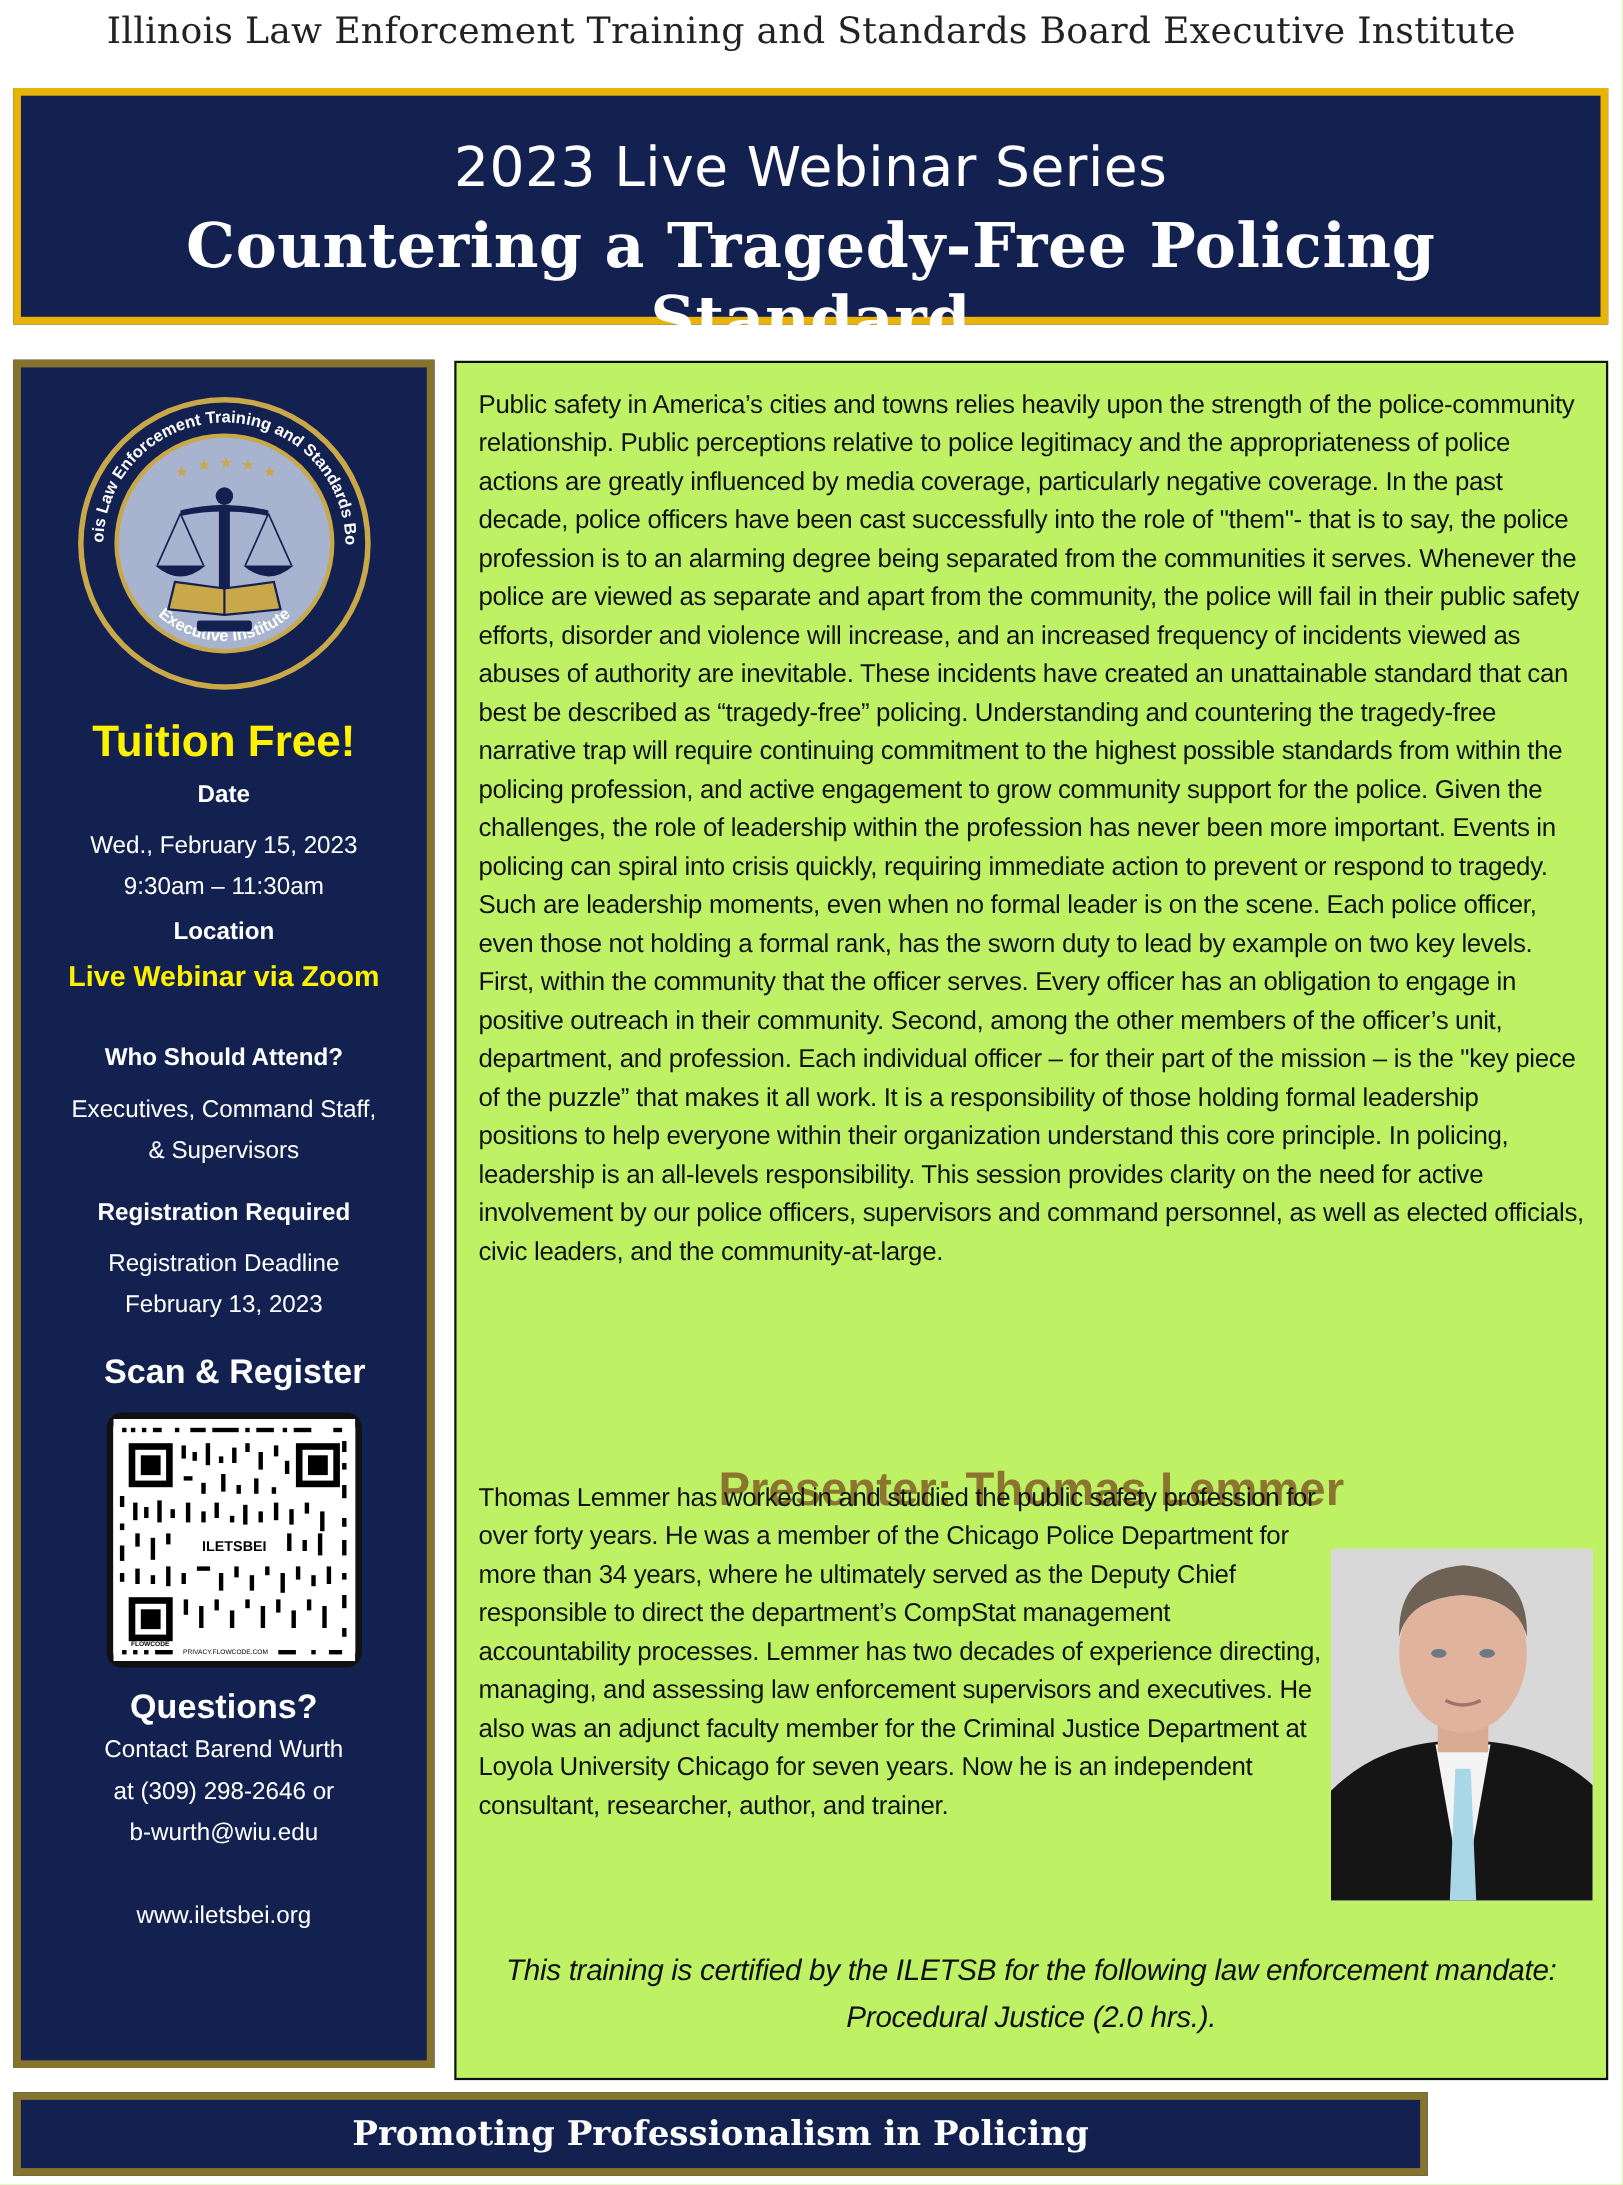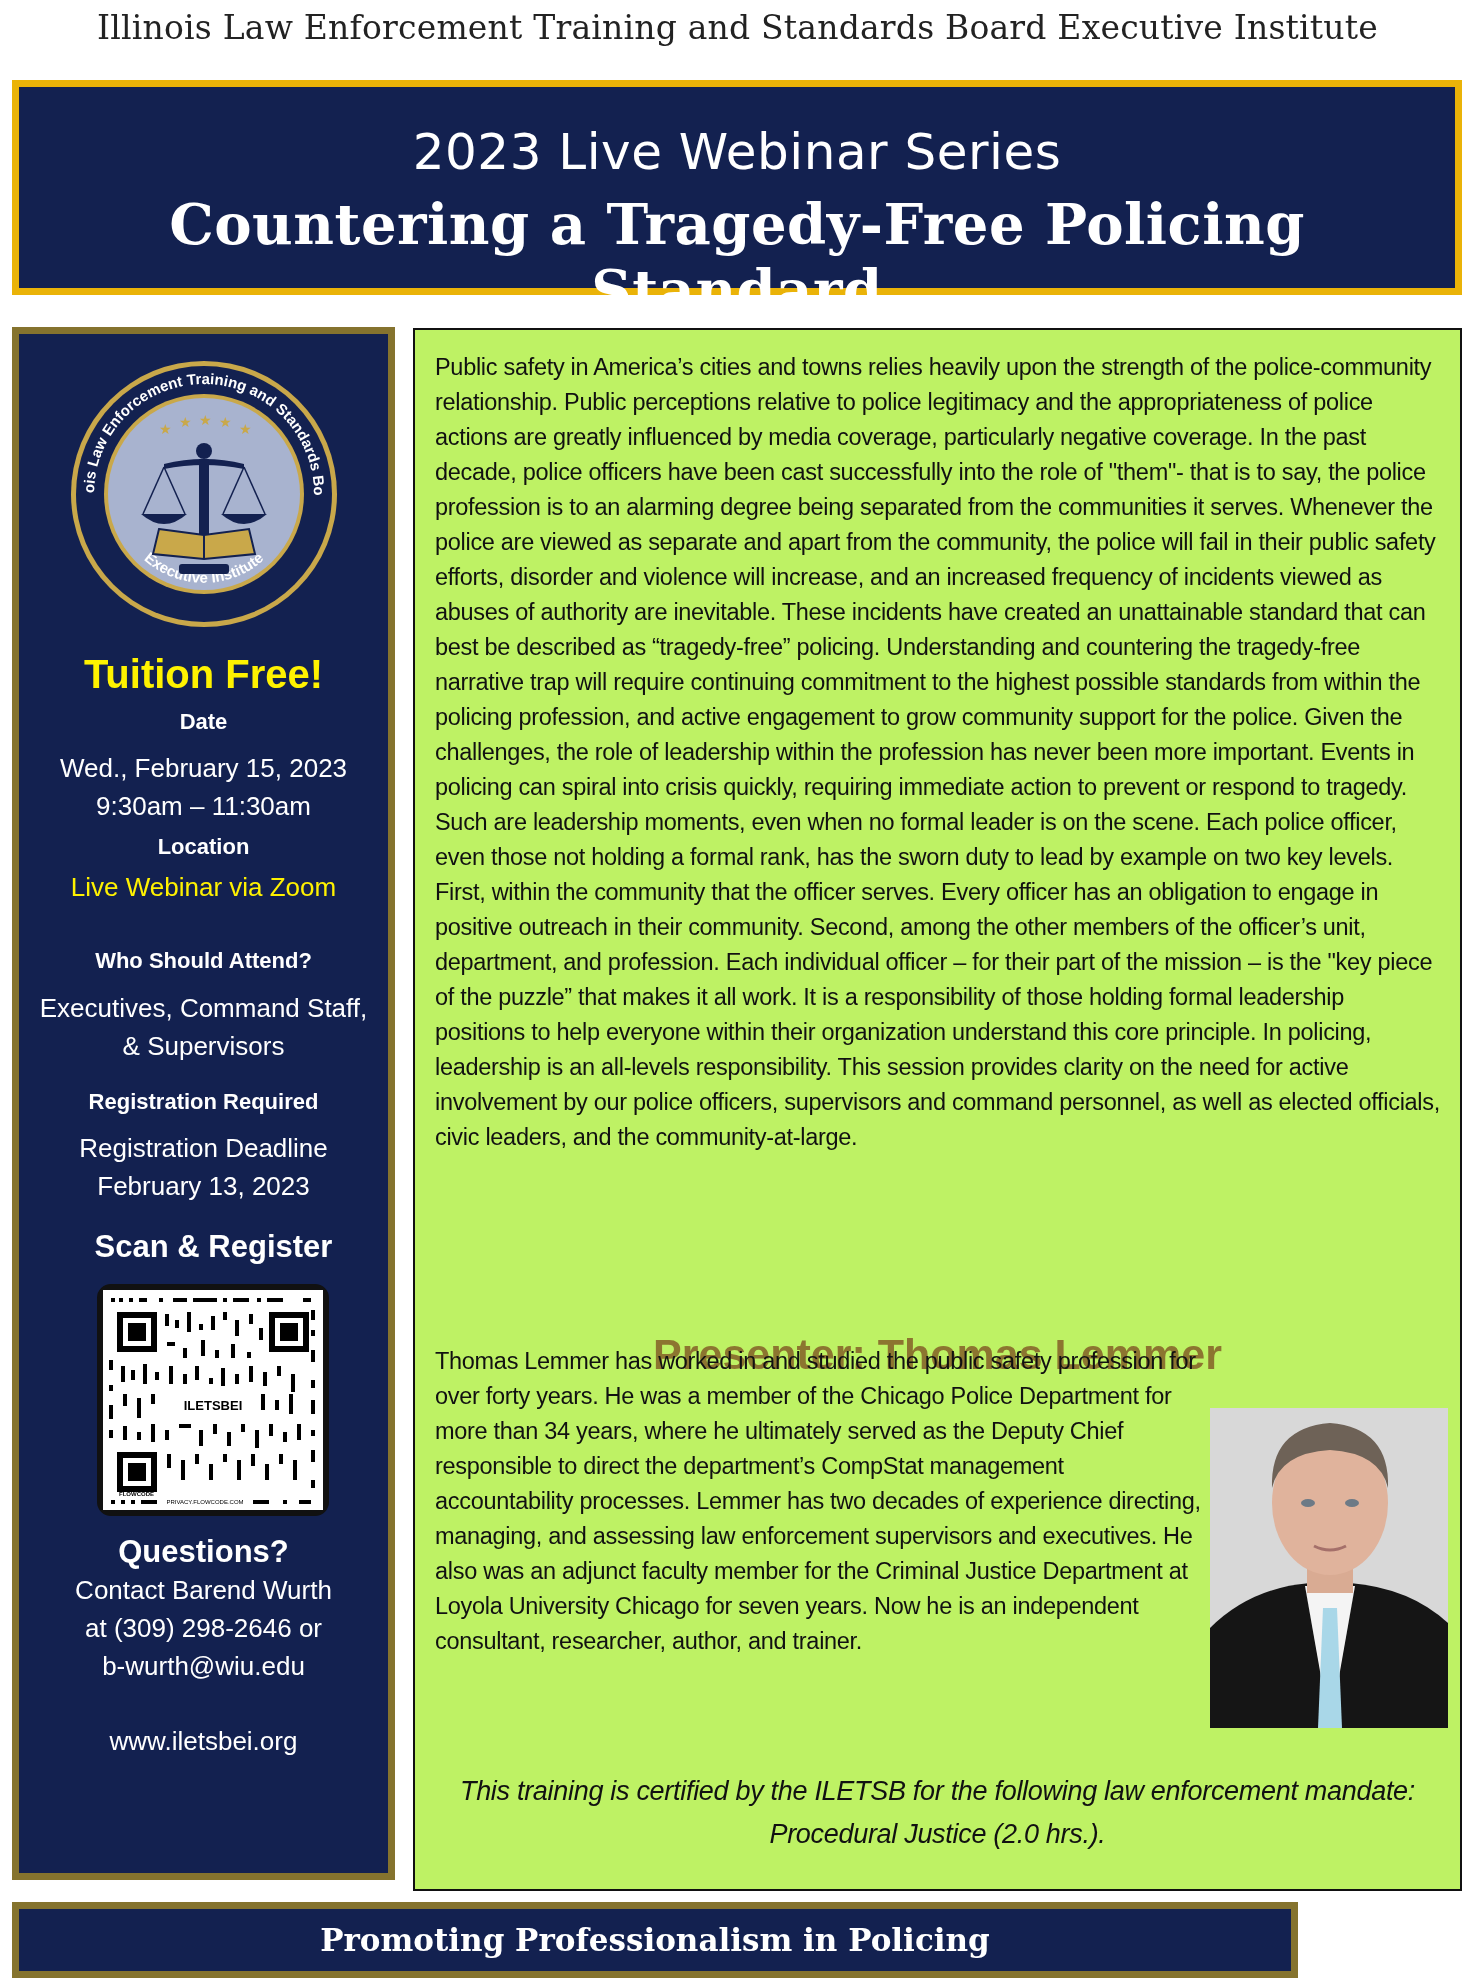--- a/index.html
+++ b/index.html
@@ -28,22 +28,22 @@
       position: absolute; left: 12px; top: 327px; width: 383px; height: 1553px;
       box-sizing: border-box; background: #132150; border: 7px solid #85732e;
       color: #fff; text-align: center;
     }
     .logo {
       position: absolute; left: 50px; top: 25px; width: 270px; height: 270px;
     }
     .sb-text { position: absolute; left: 0; right: 0; text-align: center; }
     .sb-tuition { color: #fff200; font-weight: bold; font-size: 40px; }
     .sb-heading { font-weight: bold; font-size: 22px; }
-    .sb-value { font-size: 26px; line-height: 38px; }
-    .sb-yellow { color: #fff200; font-weight: normal; font-size: 26px; }
+    .sb-value { font-size: 22px; line-height: 38px; }
+    .sb-yellow { color: #fff200; font-weight: bold; font-size: 26px; }
     .sb-scan { font-weight: bold; font-size: 31px; padding-left: 20px; }
     .sb-questions { font-weight: bold; font-size: 31px; }
     .qr {
       position: absolute; left: 78px; top: 1020px; width: 232px; height: 232px;
       background: #fff; border: 6px solid #111; border-radius: 14px; box-sizing: border-box;
     }
     .main-box {
       position: absolute; left: 413px; top: 328px; width: 1049px; height: 1563px;
       box-sizing: border-box; border: 2px solid #111; background: #bef264;
     }

